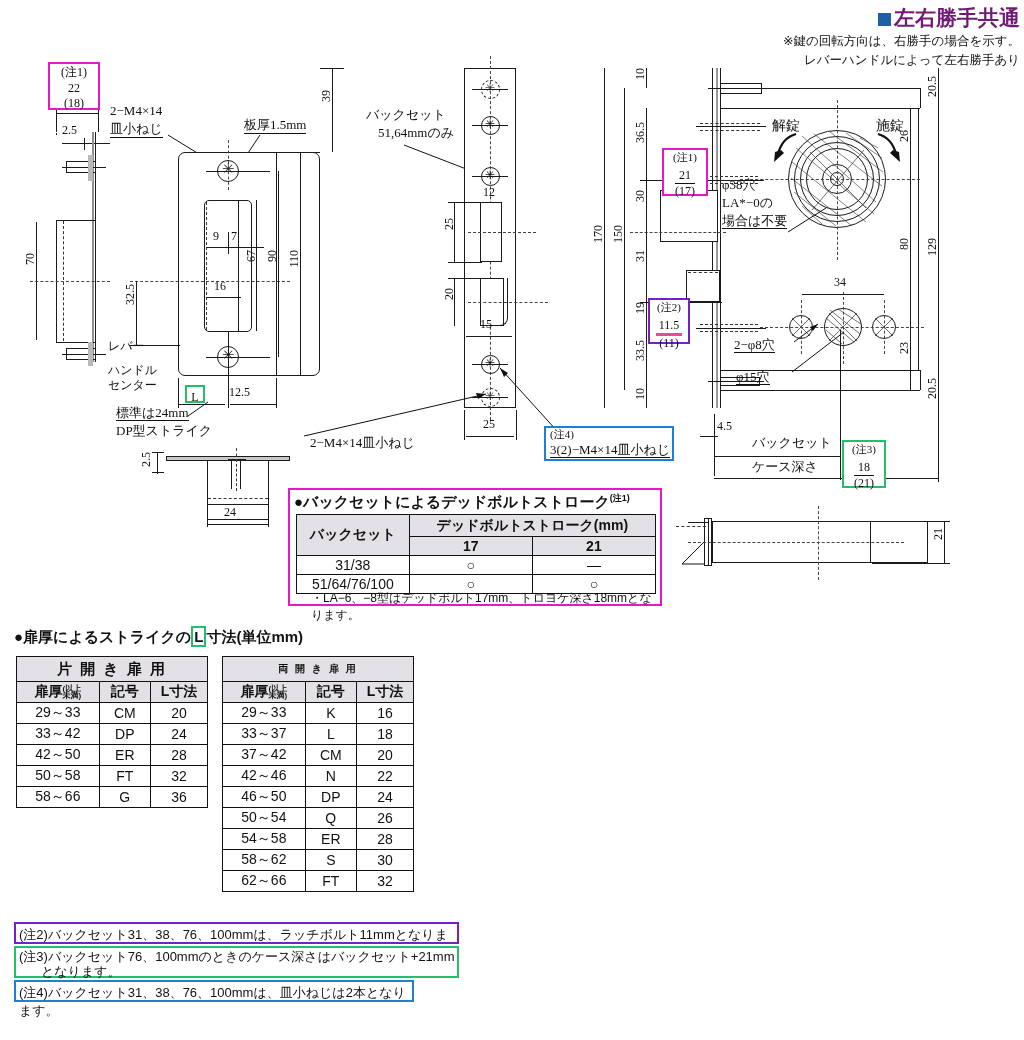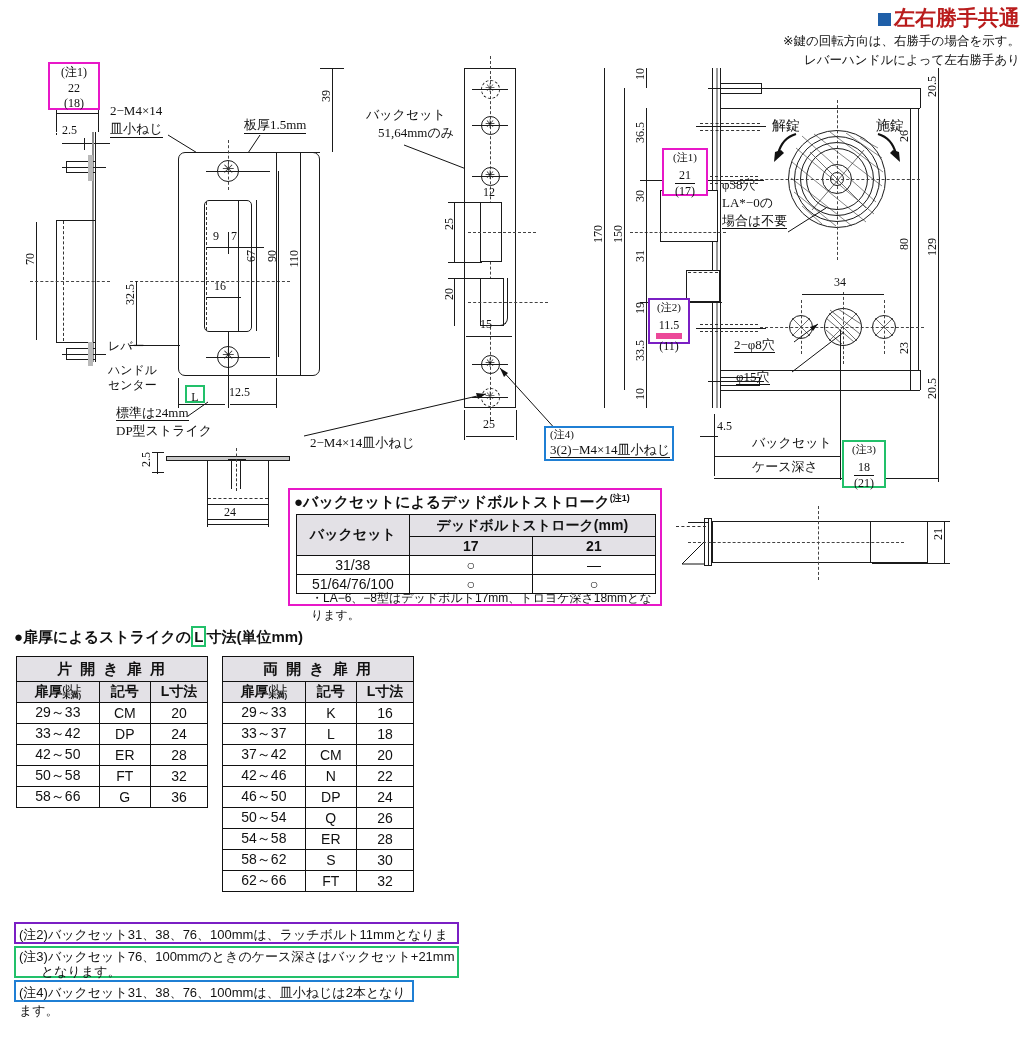--- a/index.html
+++ b/index.html
@@ -43,21 +43,21 @@
   .tbl th{background:#e3e1e6;font-weight:bold;}
   .hdr-title{font-family:"Liberation Sans",sans-serif;font-weight:bold;font-size:15px;}
   .note-sm{font-size:9px;vertical-align:super;}
   
   .sq{display:inline-block;width:13px;height:13px;background:#1f5fa8;vertical-align:-1px;margin-right:3px;}
 </style>
 </head>
 <body>
 
 <div class="abs" style="left:700px;top:4px;width:320px;text-align:right;">
-  <div style="font-size:21px;font-weight:bold;color:#b91c1c;font-family:'Liberation Sans',sans-serif;">
+  <div style="font-size:21px;font-weight:bold;color:#701a75;font-family:'Liberation Sans',sans-serif;">
     <span class="sq"></span><span>左右勝手共通</span>
   </div>
   <div class="sans" style="font-size:12.5px;margin-top:1px;">※鍵の回転方向は、右勝手の場合を示す。</div>
   <div class="sans" style="font-size:12.5px;margin-top:2px;">レバーハンドルによって左右勝手あり</div>
 </div>
 
 <div>
 
   <div class="hl hl-magenta" style="left:48px;top:62px;width:52px;height:48px;text-align:center;">
     <div class="dim" style="margin-top:0px;">(注1)</div>
@@ -406,21 +406,21 @@
   <div class="t dimv" style="left:592px;top:225px;">170</div>
 
   <div class="hl hl-magenta" style="left:662px;top:148px;width:46px;height:48px;text-align:center;">
     <div class="dim" style="font-size:11px;">(注1)</div>
     <div class="dim" style="border-bottom:1px solid #111;display:inline-block;padding:0 4px;">21</div>
     <div class="dim">(17)</div>
   </div>
 
   <div class="hl hl-purple" style="left:648px;top:298px;width:42px;height:46px;text-align:center;">
     <div class="dim" style="font-size:11px;">(注2)</div>
-    <div class="dim" style="border-bottom:6px solid #ec4899;display:inline-block;padding:0 3px;">11.5</div>
+    <div class="dim" style="border-bottom:3px solid #ec4899;display:inline-block;padding:0 3px;">11.5</div>
     <div class="dim">(11)</div>
   </div>
 
   <div class="ln v" style="left:938px;top:68px;height:40px;"></div>
   <div class="t dimv" style="left:926px;top:76px;">20.5</div>
   <div class="ln v" style="left:910px;top:108px;height:72px;"></div>
   <div class="t dimv" style="left:898px;top:130px;">26</div>
   <div class="ln v" style="left:910px;top:180px;height:147px;"></div>
   <div class="t dimv" style="left:898px;top:238px;">80</div>
   <div class="ln v" style="left:910px;top:327px;height:63px;"></div>
@@ -538,21 +538,21 @@
         <td>58～66</td>
         <td>G</td>
         <td>36</td>
       </tr>
 </tbody>
   </table>
 
 <table class="tbl" style="position:absolute;left:222px;top:656px;width:192px;">
   <tbody>
       <tr>
-    <th colspan="3" style="height:22px;font-size:15px;letter-spacing:2px;">両 開 き 扉 用</th>
+    <th colspan="3" style="height:22px;font-size:10px;letter-spacing:2px;">両 開 き 扉 用</th>
   </tr>
   <tr>
     <th style="width:86px;"><span>扉厚</span><span style="font-size:8px;display:inline-block;line-height:7px;vertical-align:middle;">(<span>以上</span><br><span>未満</span>)</span></th>
     <th style="width:48px;">記号</th>
     <th style="width:56px;">L寸法</th>
   </tr>
   <tr>
         <td>29～33</td>
         <td>K</td>
         <td>16</td>

